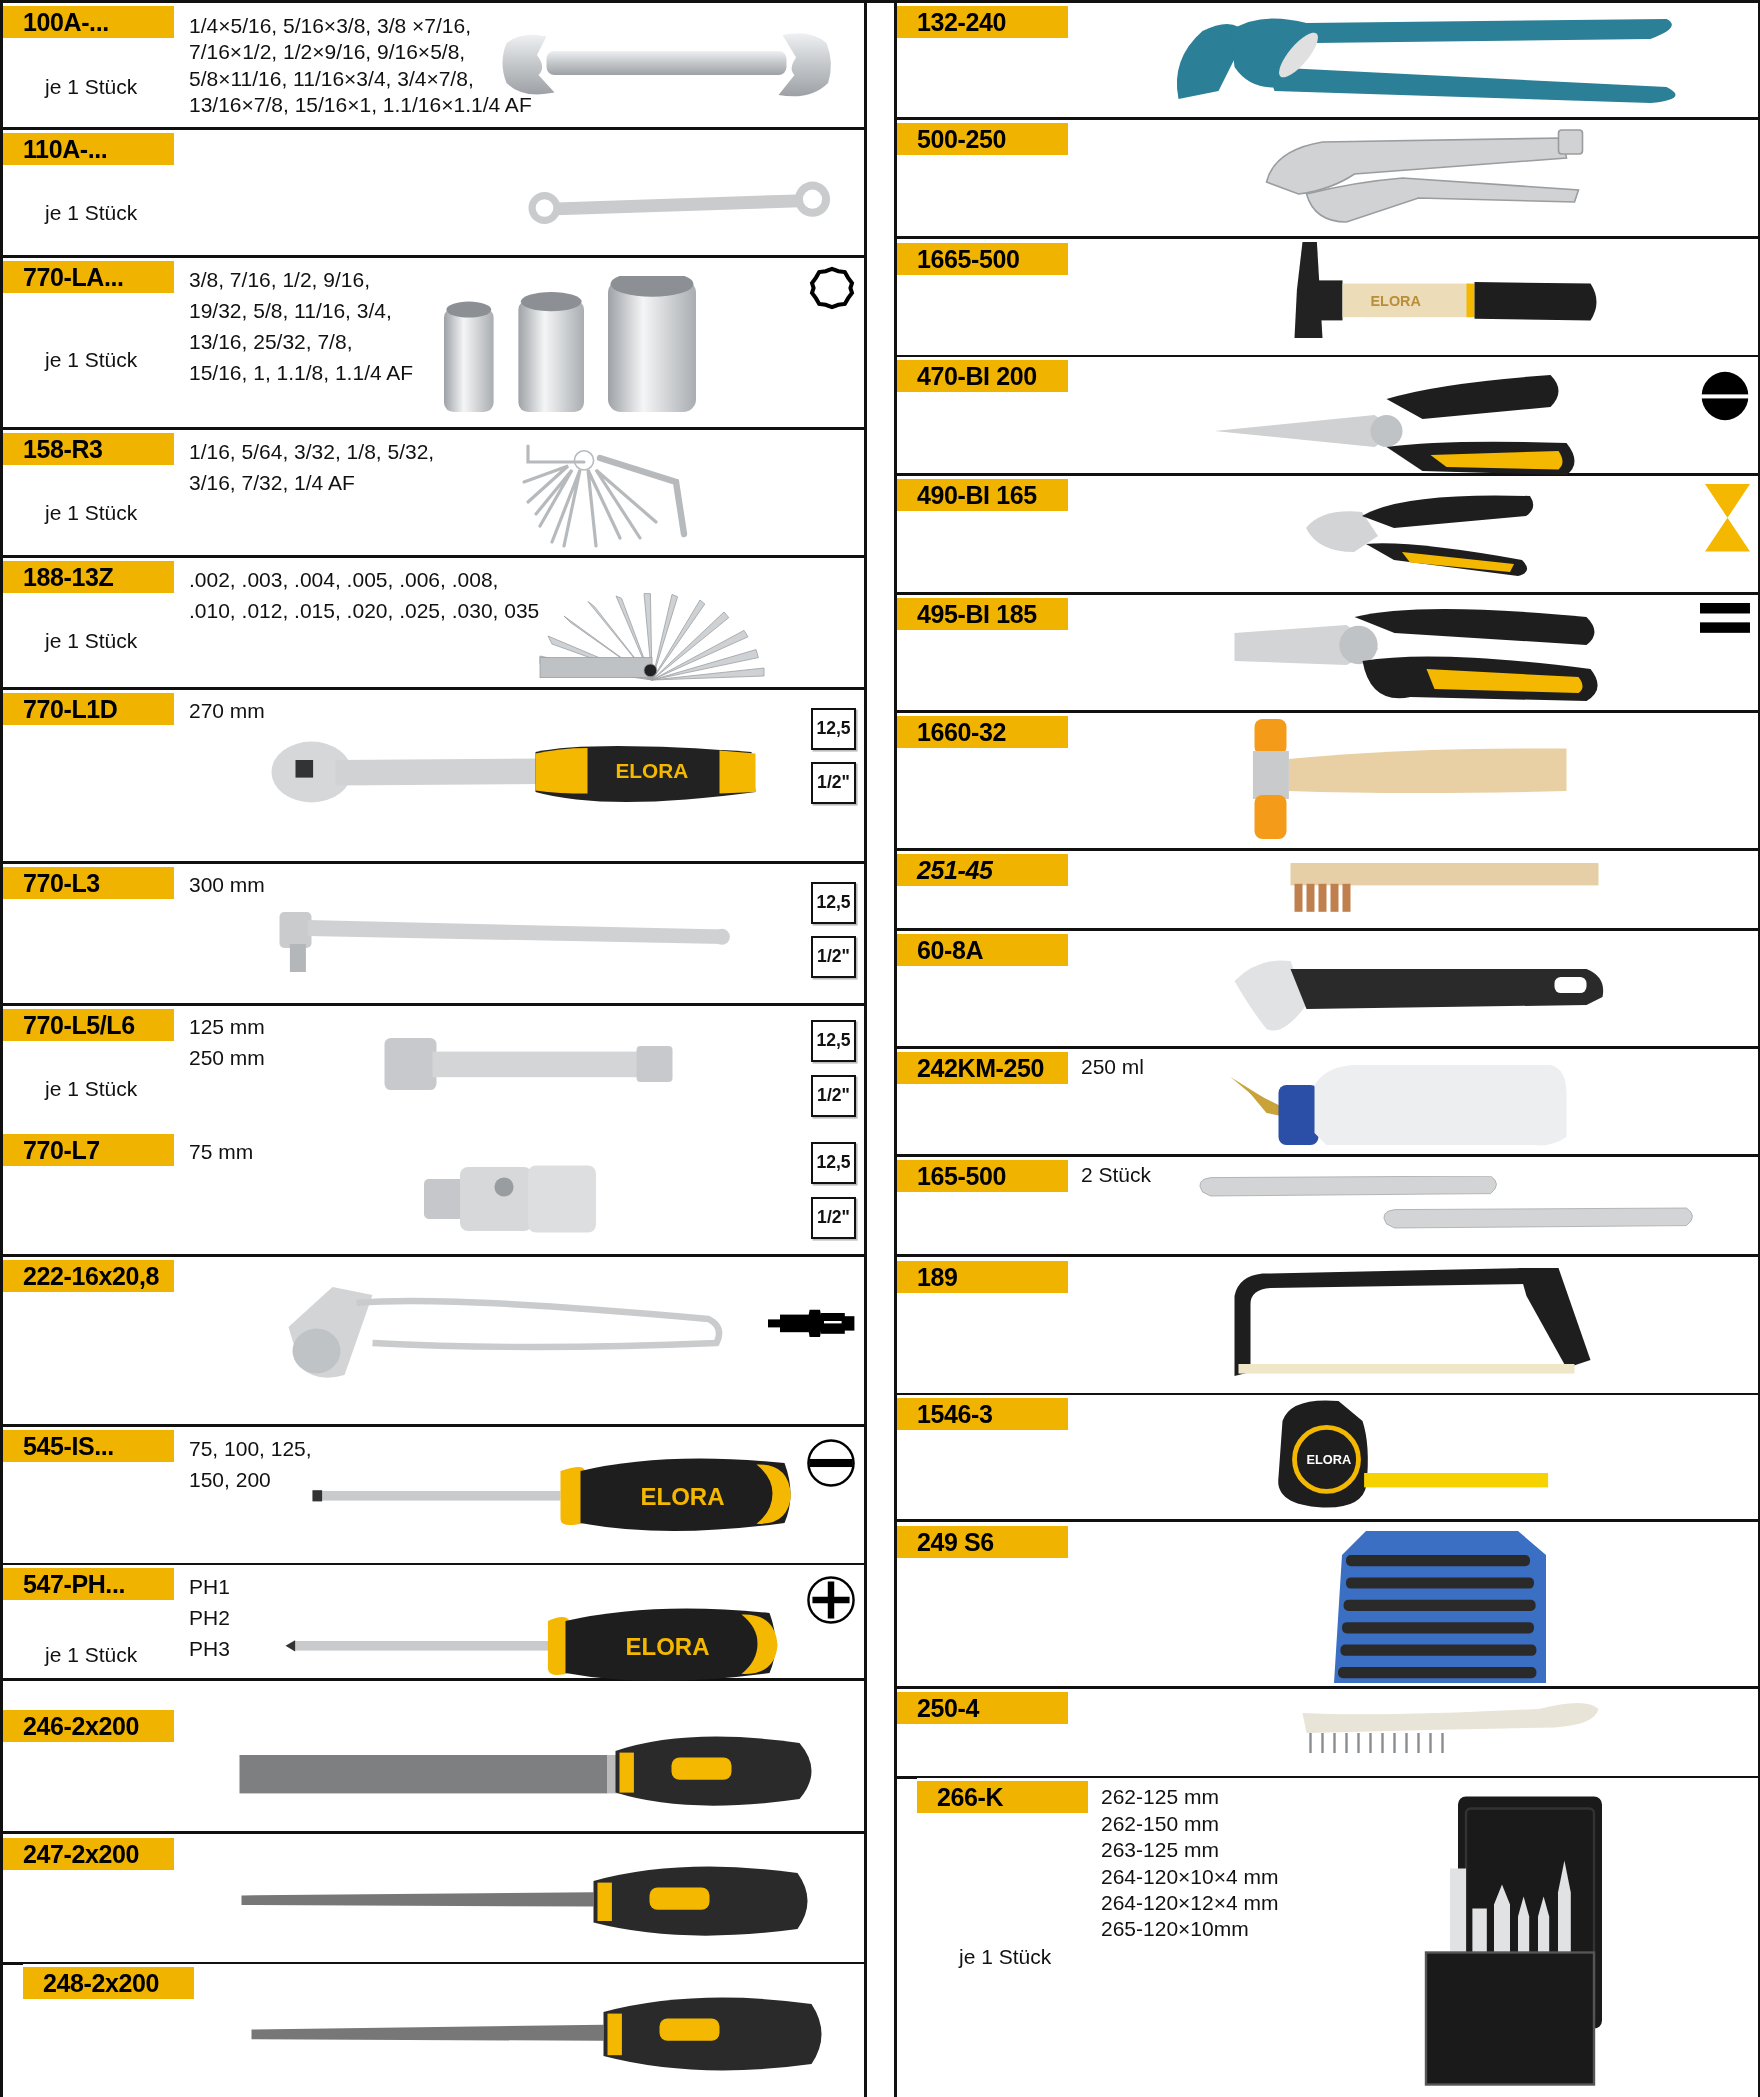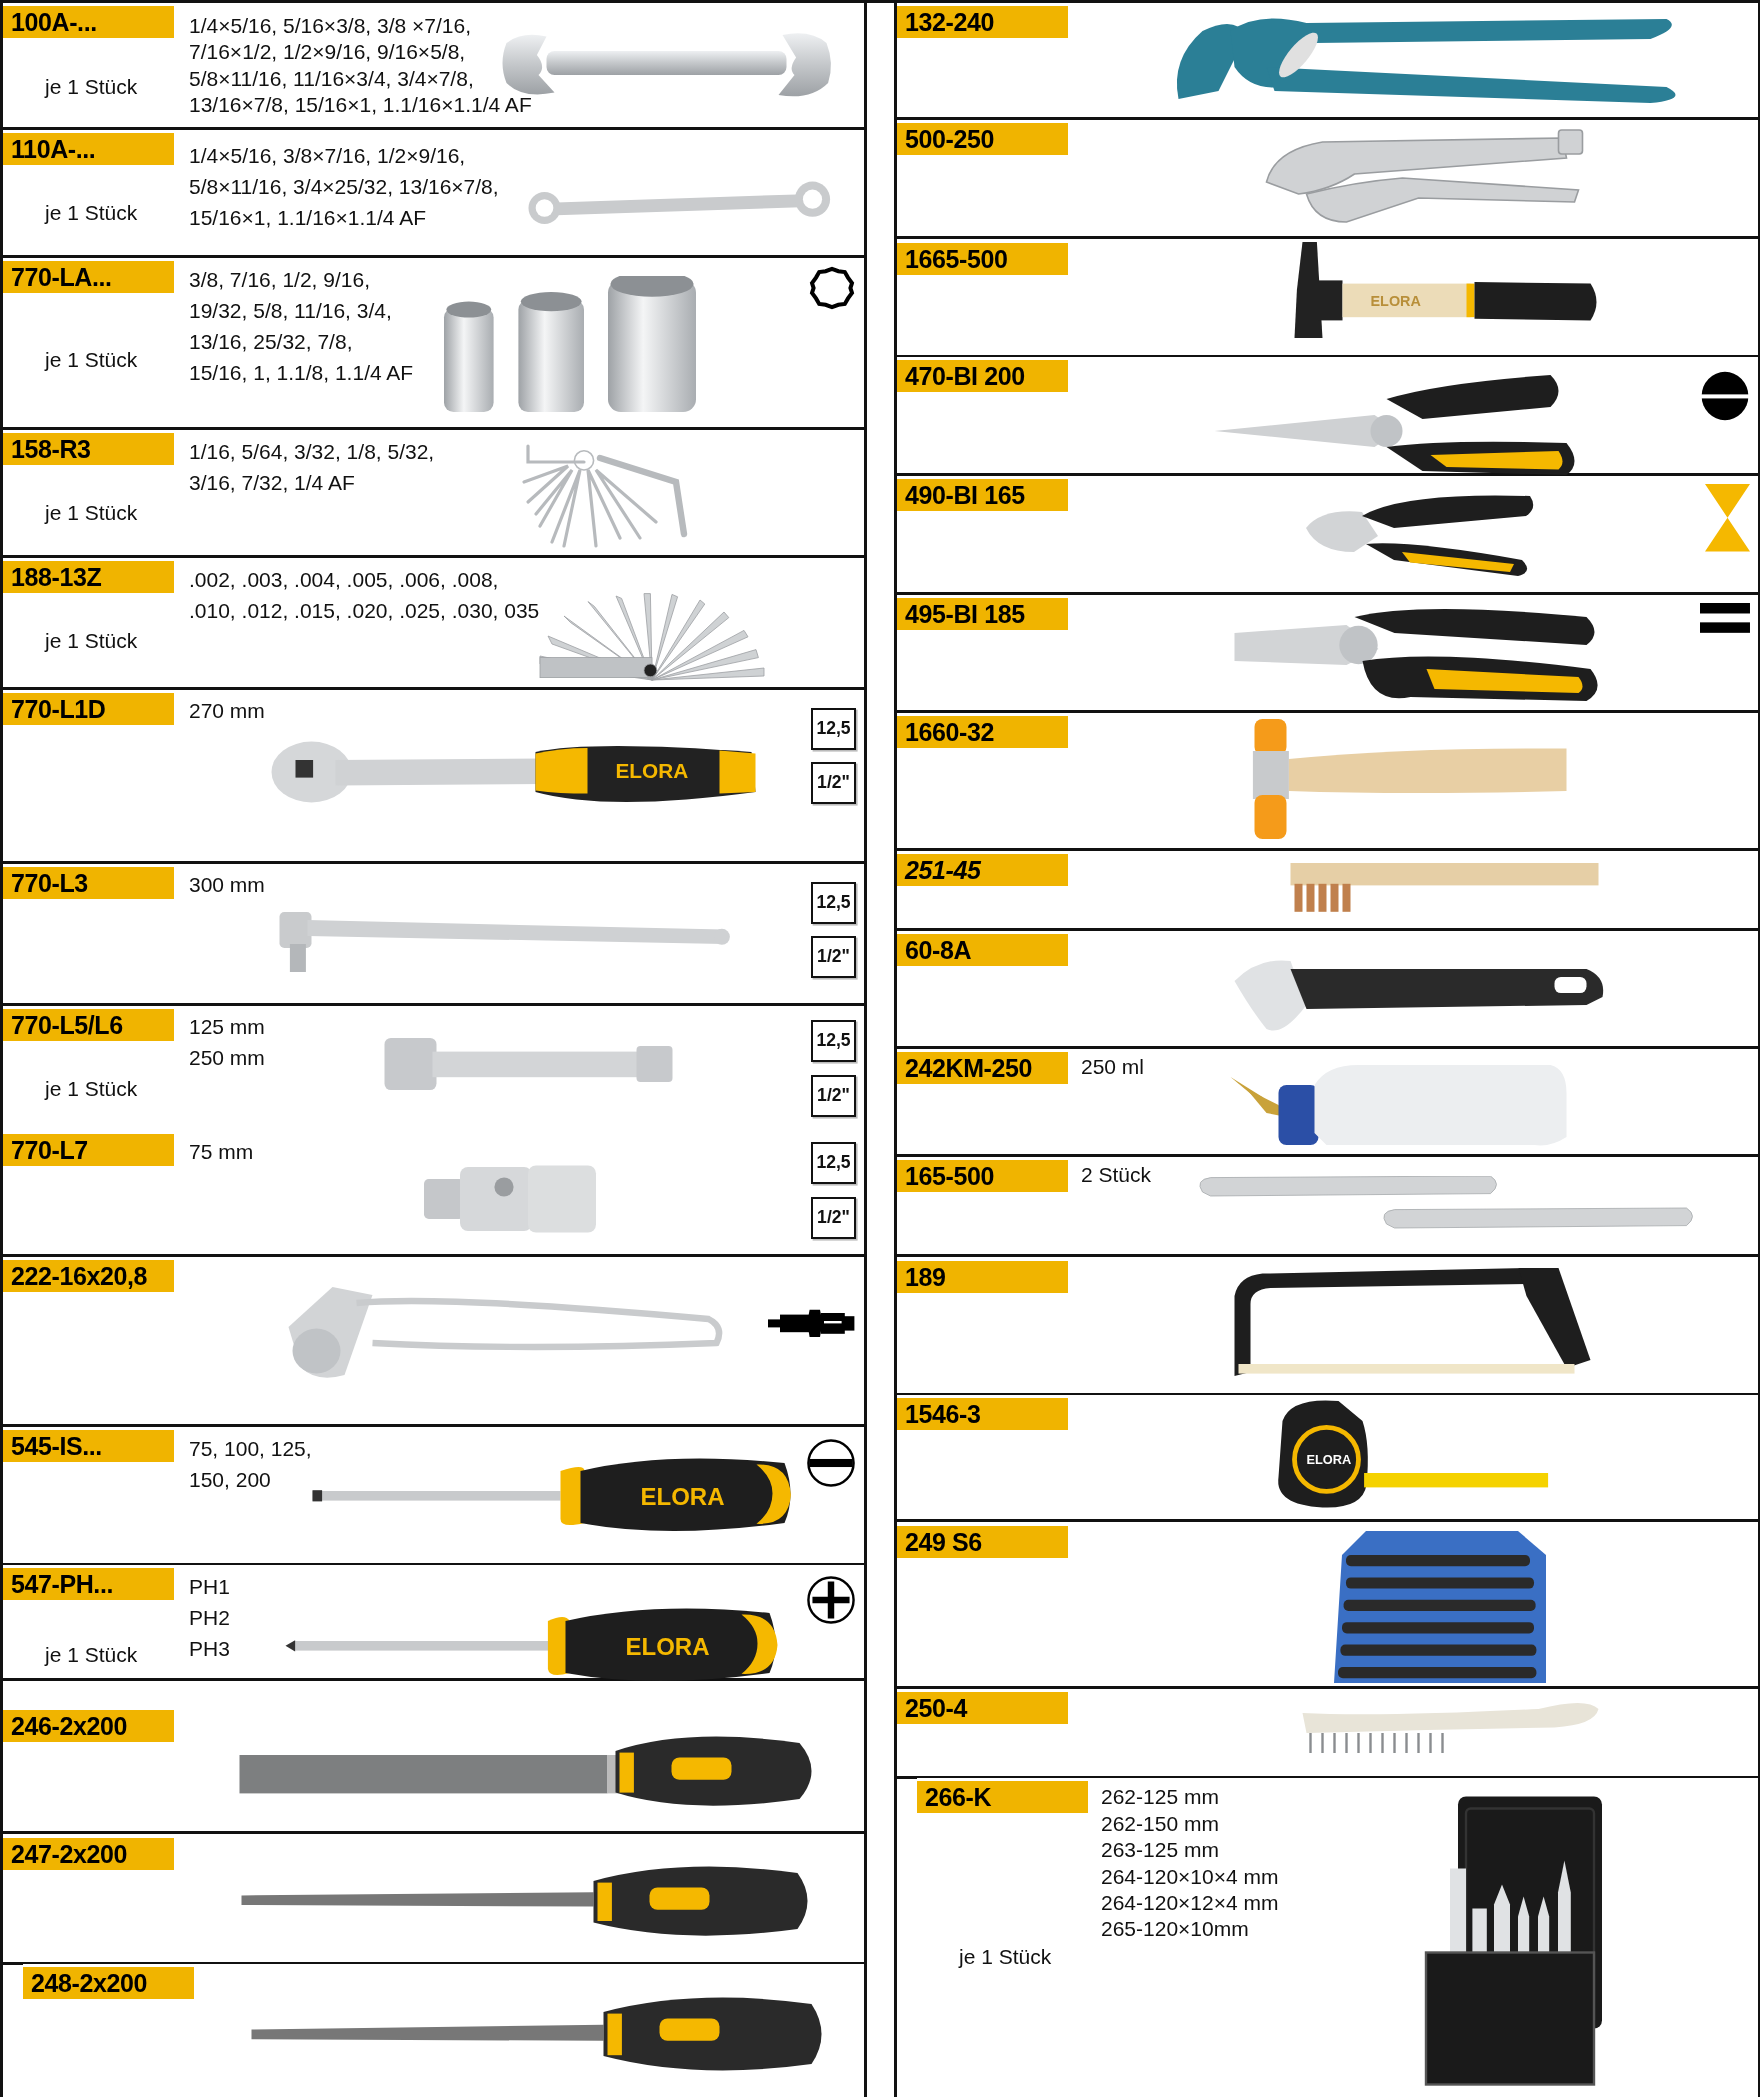--- a/index.html
+++ b/index.html
@@ -11,21 +11,21 @@
   .col-right { left: 894px; width: 867px; border-left: 3.2px solid #111; border-right: 3.2px solid #111; }
   .top-rule { position: absolute; top: 0; left: 0; width: 1761px; height: 3.2px; background: #111; }
 
   .row { position: absolute; left: 0; right: 0; border-bottom: 3.2px solid #111; background: #fff; }
   .row:last-child { border-bottom: none; margin-left: 20px; }
 
   .label {
     position: absolute; left: 0; top: 3.2px; width: 171px; height: 32px;
     background: #F0B400; color: #000;
     font-family: "Liberation Sans", sans-serif; font-weight: bold; font-size: 25px;
-    line-height: 32px; padding-left: 8px; letter-spacing: -0.4px; white-space: nowrap;
+    line-height: 32px; padding-left: 20px; letter-spacing: -0.4px; white-space: nowrap;
   }
   .qty { position: absolute; left: 42px; font-size: 21px; color: #111; white-space: nowrap; }
   .specs { position: absolute; left: 186px; top: 11.2px; font-size: 21px; line-height: 31px; color: #111; white-space: pre; }
   .right .specs { left: 184px; top: 11.2px; line-height: 26.4px; }
 
   .size-box {
     position: absolute; right: 8px; width: 45px; height: 42px;
     border: 2.4px solid #111; background: #fff;
     font-weight: bold; font-size: 17.6px; text-align: center; line-height: 37px;
     box-shadow: 1.6px 1.6px 0 #bbb;
@@ -61,23 +61,20 @@
       <path d="M10 20 Q30 5 60 12 L48 35 Q60 50 50 60 L70 82 Q30 90 10 70 Q0 45 10 20Z" fill="url(#chr)"></path>
       <rect x="60" y="30" width="300" height="30" rx="10" fill="url(#chr)"></rect>
       <path d="M410 20 Q390 3 355 10 L372 38 Q362 52 370 60 L350 85 Q390 92 412 70 Q420 45 410 20Z" fill="url(#chr)"></path>
         </svg>
     </div>
   </div>
 
   <div class="row" style="top:130px;height:128px;">
     <div class="label">110A-...</div>
     <div class="qty" style="top:71px">je 1 Stück</div>
-    <div class="specs" style="top:9.6px">1/4×5/16, 3/8×7/16, 1/2×9/16,
-5/8×11/16, 3/4×25/32, 13/16×7/8,
-15/16×1, 1.1/16×1.1/4 AF</div>
     <div class="tool" style="left:521px;top:50px;width:313px;height:48px">
       <svg viewBox="0 0 390 60">
           <circle cx="25" cy="35" r="20" fill="#c9cbcd"></circle>
           <circle cx="25" cy="35" r="11" fill="#fff"></circle>
           <path d="M40 28 L340 18 L345 34 L40 44Z" fill="#c9cbcd"></path>
           <circle cx="360" cy="24" r="22" fill="#c9cbcd"></circle>
           <circle cx="360" cy="24" r="12" fill="#fff"></circle>
         </svg>
     </div>
   </div>

